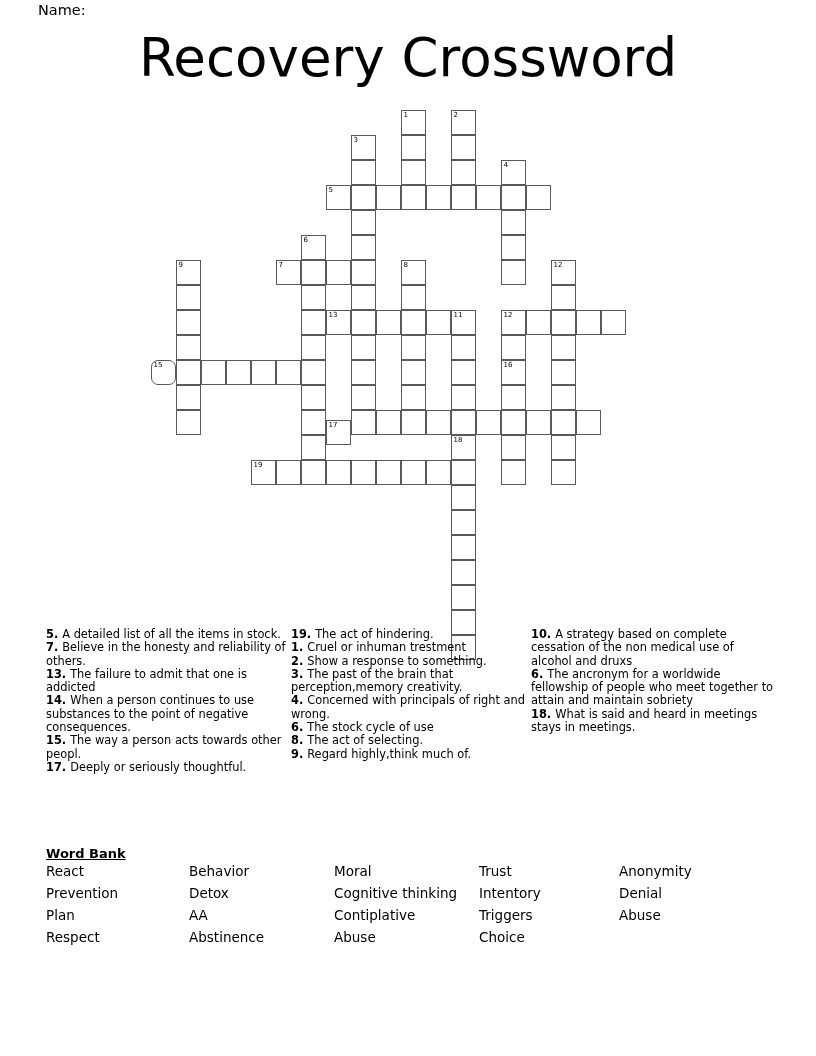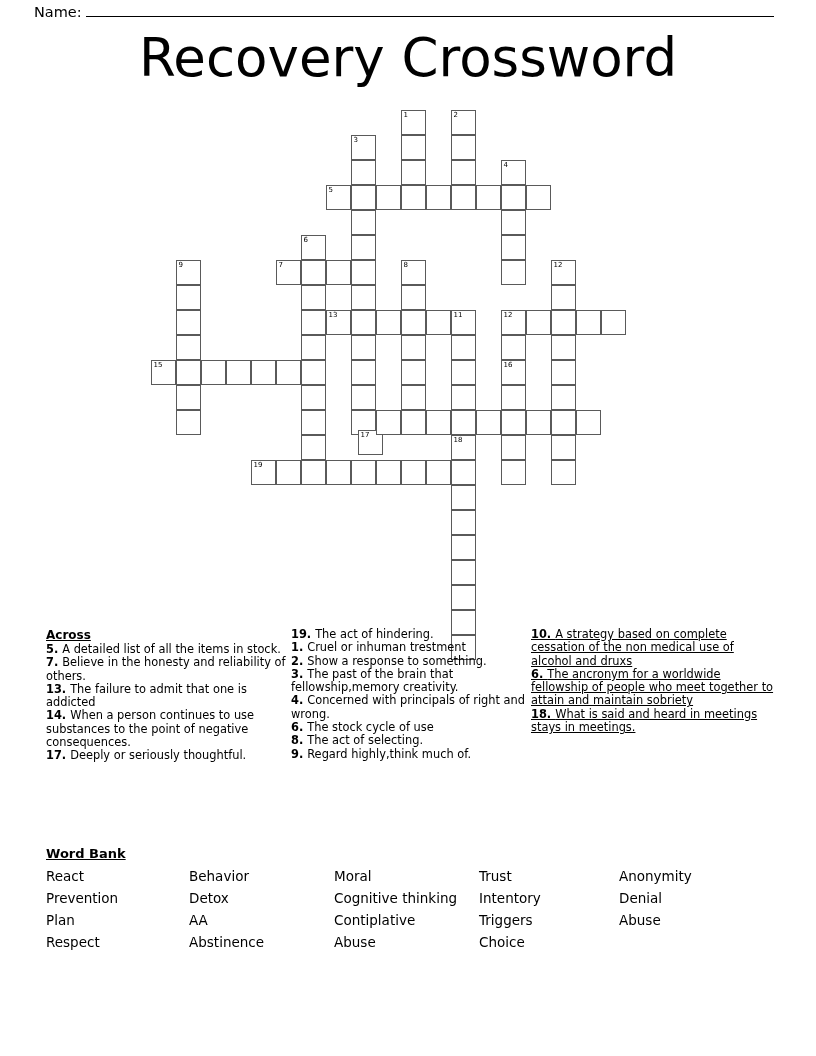--- a/index.html
+++ b/index.html
@@ -18,20 +18,21 @@
 
   
   .name-row {
     position: absolute;
     left: 34px;
     top: 2px;
     width: 740px;
     display: flex;
     align-items: baseline;
     font-size: 14.5px;
+    flex-direction: column;
   }
   .name-label { white-space: nowrap; }
   .name-rule {
     flex: 1;
     margin-left: 4px;
     border-bottom: 1px solid #000;
     height: 14px;
   }
 
   
@@ -83,21 +84,21 @@
     display: flex;
     gap: 0px;
     align-items: flex-start;
   }
   .clue-col {
     font-size: 11.4px;
     line-height: 13.3px;
   }
   .clue-col.c1 { width: 245px; }
   .clue-col.c2 { width: 240px; }
-  .clue-col.c3 { width: 245px; text-decoration: underline; }
+  .clue-col.c3 { width: 245px; }
 
   .clue-heading {
     font-weight: bold;
     text-decoration: underline;
     font-size: 12px;
     line-height: 15px;
     margin: 0 0 0 0;
   }
   .clue {
     margin: 0;
@@ -110,21 +111,20 @@
     position: absolute;
     left: 46px;
     top: 845px;
     width: 740px;
   }
   #wordbank .wb-title {
     font-weight: bold;
     text-decoration: underline;
     font-size: 13px;
     line-height: 18px;
-    margin-bottom: 5px;
   }
   .wb-grid {
     display: grid;
     grid-template-columns: 143px 145px 145px 140px 160px;
     row-gap: 5px;
     font-size: 13.5px;
     line-height: 17px;
   }
   .wb-item { white-space: nowrap; }
 </style>
@@ -239,30 +239,30 @@
     <div class="cell" style="left: 501px; top: 385px;"></div>
     <div class="cell" style="left: 501px; top: 410px;"></div>
     <div class="cell" style="left: 326px; top: 310px;">
       <span class="num">13</span>
     </div>
     <div class="cell" style="left: 376px; top: 310px;"></div>
     <div class="cell" style="left: 426px; top: 310px;"></div>
     <div class="cell" style="left: 526px; top: 310px;"></div>
     <div class="cell" style="left: 576px; top: 310px;"></div>
     <div class="cell" style="left: 601px; top: 310px;"></div>
-    <div class="cell" style="left: 151px; top: 360px;">
+    <div class="cell" style="left: 151px; top: 360px; border-radius: 7px;">
       <span class="num">15</span>
     </div>
     <div class="cell" style="left: 201px; top: 360px;"></div>
     <div class="cell" style="left: 226px; top: 360px;"></div>
     <div class="cell" style="left: 251px; top: 360px;"></div>
     <div class="cell" style="left: 276px; top: 360px;"></div>
     <div class="cell" style="left: 501px; top: 435px;"></div>
     <div class="cell" style="left: 501px; top: 460px;"></div>
-    <div class="cell" style="left: 326px; top: 430px; margin-left: 32px;">
+    <div class="cell" style="left: 326px; top: 420px;">
       <span class="num">17</span>
     </div>
     <div class="cell" style="left: 376px; top: 410px;"></div>
     <div class="cell" style="left: 401px; top: 410px;"></div>
     <div class="cell" style="left: 426px; top: 410px;"></div>
     <div class="cell" style="left: 476px; top: 410px;"></div>
     <div class="cell" style="left: 526px; top: 410px;"></div>
     <div class="cell" style="left: 576px; top: 410px;"></div>
     <div class="cell" style="left: 451px; top: 435px;">
       <span class="num">18</span>
@@ -282,32 +282,32 @@
     <div class="cell" style="left: 301px; top: 460px;"></div>
     <div class="cell" style="left: 326px; top: 460px;"></div>
     <div class="cell" style="left: 351px; top: 460px;"></div>
     <div class="cell" style="left: 376px; top: 460px;"></div>
     <div class="cell" style="left: 401px; top: 460px;"></div>
     <div class="cell" style="left: 426px; top: 460px;"></div>
   </div>
 
 <div id="clues">
   <div class="clue-col c1">
-      <div class="clue-heading">Across</div>
       <p class="clue"><b>5. </b><span>A detailed list of all the items in stock.</span></p>
       <p class="clue"><b>7. </b><span>Believe in the honesty and reliability of others.</span></p>
       <p class="clue"><b>13. </b><span>The failure to admit that one is addicted</span></p>
       <p class="clue"><b>14. </b><span>When a person continues to use substances to the point of negative consequences.</span></p>
+      <p class="clue"><b>15. </b><span>The way a person acts towards other peopl.</span></p>
       <p class="clue"><b>17. </b><span>Deeply or seriously thoughtful.</span></p>
     </div>
   <div class="clue-col c2">
       <p class="clue"><b>19. </b><span>The act of hindering.</span></p>
       <p class="clue"><b>1. </b><span>Cruel or inhuman trestment</span></p>
       <p class="clue"><b>2. </b><span>Show a response to something.</span></p>
-      <p class="clue"><b>3. </b><span>The past of the brain that fellowship,memory creativity.</span></p>
+      <p class="clue"><b>3. </b><span>The past of the brain that perception,memory creativity.</span></p>
       <p class="clue"><b>4. </b><span>Concerned with principals of right and wrong.</span></p>
       <p class="clue"><b>6. </b><span>The stock cycle of use</span></p>
       <p class="clue"><b>8. </b><span>The act of selecting.</span></p>
       <p class="clue"><b>9. </b><span>Regard highly,think much of.</span></p>
     </div>
   <div class="clue-col c3">
       <p class="clue"><b>10. </b><span>A strategy based on complete cessation of the non medical use of alcohol and druxs</span></p>
       <p class="clue"><b>6. </b><span>The ancronym for a worldwide fellowship of people who meet together to attain and maintain sobriety</span></p>
       <p class="clue"><b>18. </b><span>What is said and heard in meetings stays in meetings.</span></p>
     </div>

